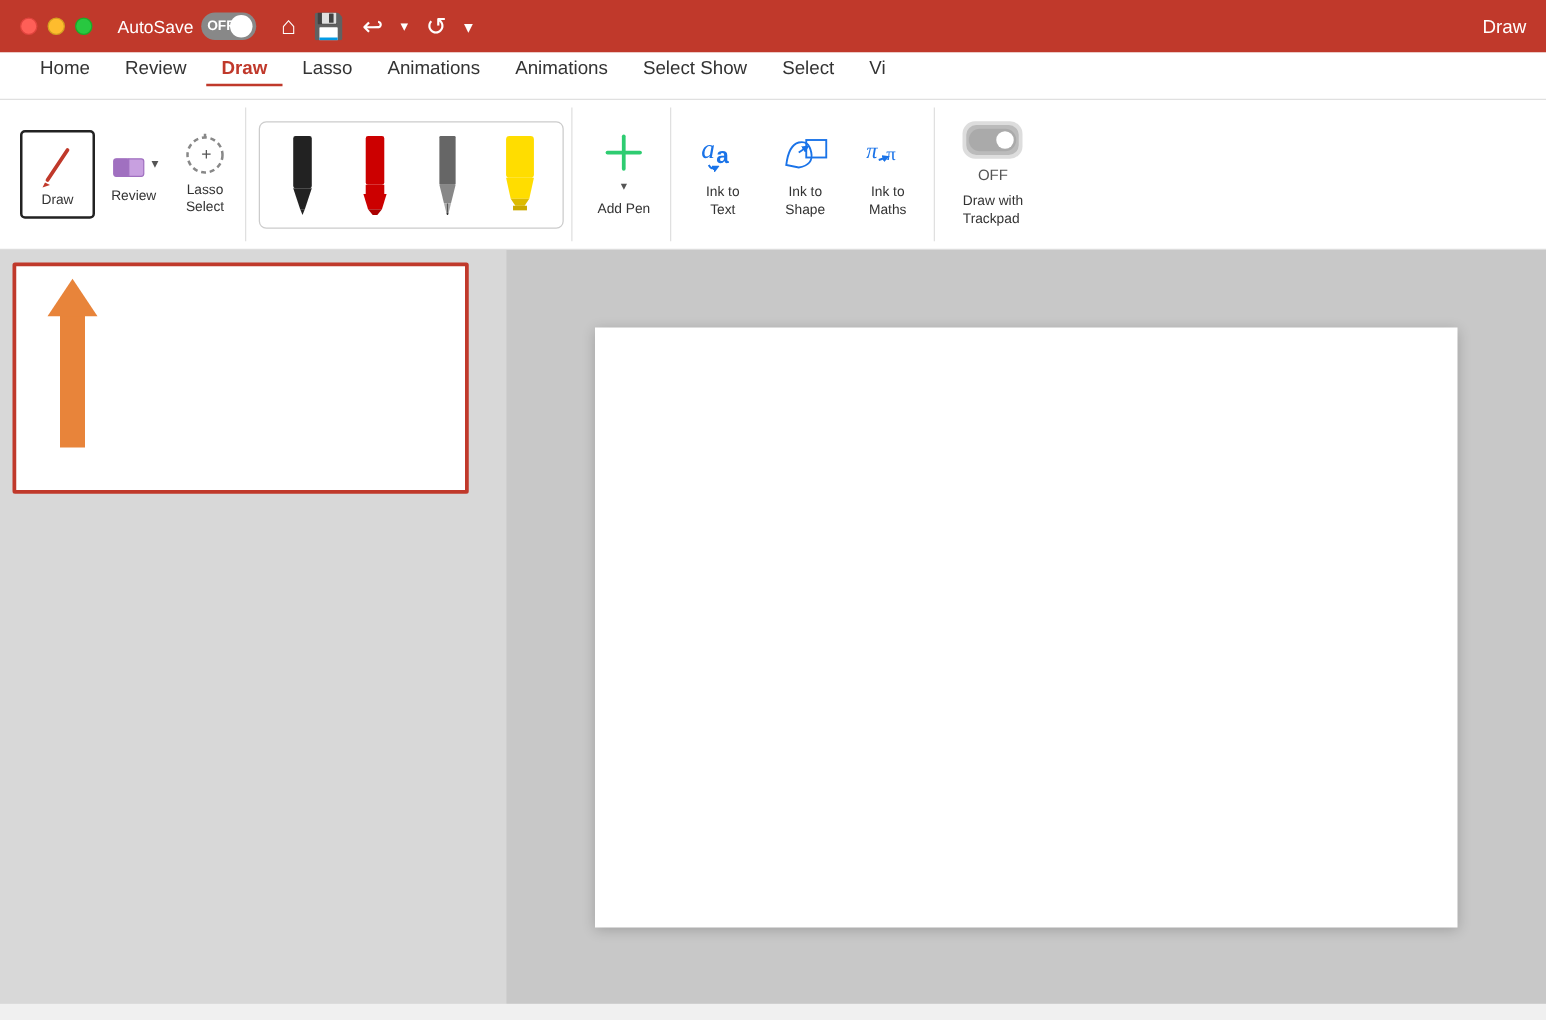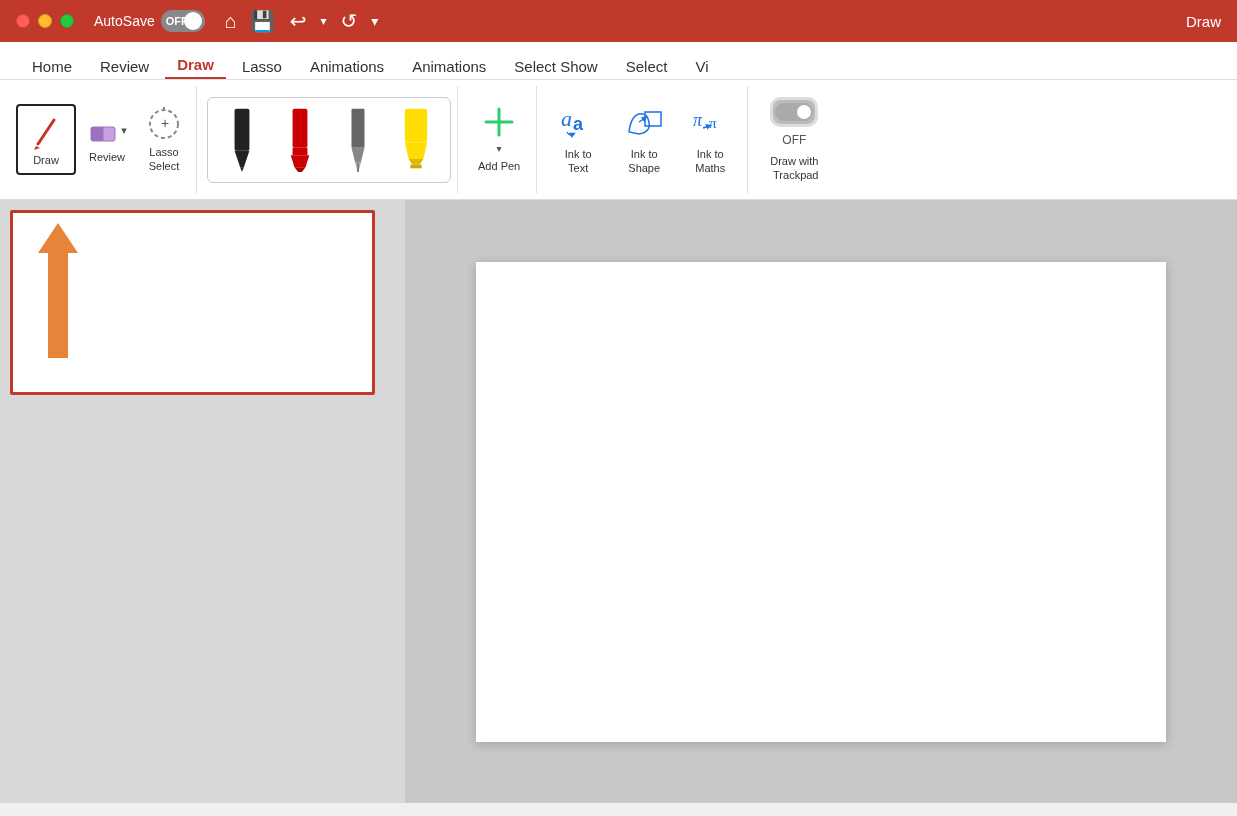--- a/index.html
+++ b/index.html
@@ -35,21 +35,21 @@
     .toggle-label { color: white; font-size: 11px; position: absolute; left: 5px; font-weight: 600; }
     .titlebar-icons { display: flex; align-items: center; gap: 14px; margin-left: 10px; color: white; font-size: 20px; }
     .titlebar-icons span { cursor: pointer; }
     .titlebar-title { margin-left: auto; color: white; font-size: 15px; font-weight: 500; }
 
     
     .menubar {
       background: white;
       height: 38px;
       display: flex;
-      align-items: flex-end;
+      align-items: flex-start;
       padding: 0 20px;
       gap: 4px;
       border-bottom: 1px solid #e0e0e0;
     }
     .menu-item {
       padding: 4px 12px;
       font-size: 15px;
       color: #333;
       cursor: pointer;
       border-radius: 4px;
@@ -416,21 +416,21 @@
   <div class="ribbon-group">
     <div class="trackpad-group">
       <div style="background:#ddd;border-radius:10px;width:48px;height:30px;display:flex;align-items:center;justify-content:center;padding:3px;">
         <div style="background:#bbb;border-radius:8px;width:42px;height:24px;display:flex;align-items:center;justify-content:center;">
           <span style="background:#aaa;border-radius:10px;width:38px;height:18px;display:flex;align-items:center;justify-content:flex-end;padding:2px;">
             <span style="background:white;border-radius:50%;width:14px;height:14px;display:block;"></span>
           </span>
         </div>
       </div>
       <span style="font-size:12px;color:#555;font-weight:500;">OFF</span>
-      <span class="tool-label" style="white-space:pre-line;text-align:right;">Draw with
+      <span class="tool-label" style="white-space:pre-line;text-align:left;">Draw with
 Trackpad</span>
     </div>
   </div>
 
 </div>
 
 <div class="main-content">
 
   <div class="slides-panel">
     <div class="slide-thumb-container">

